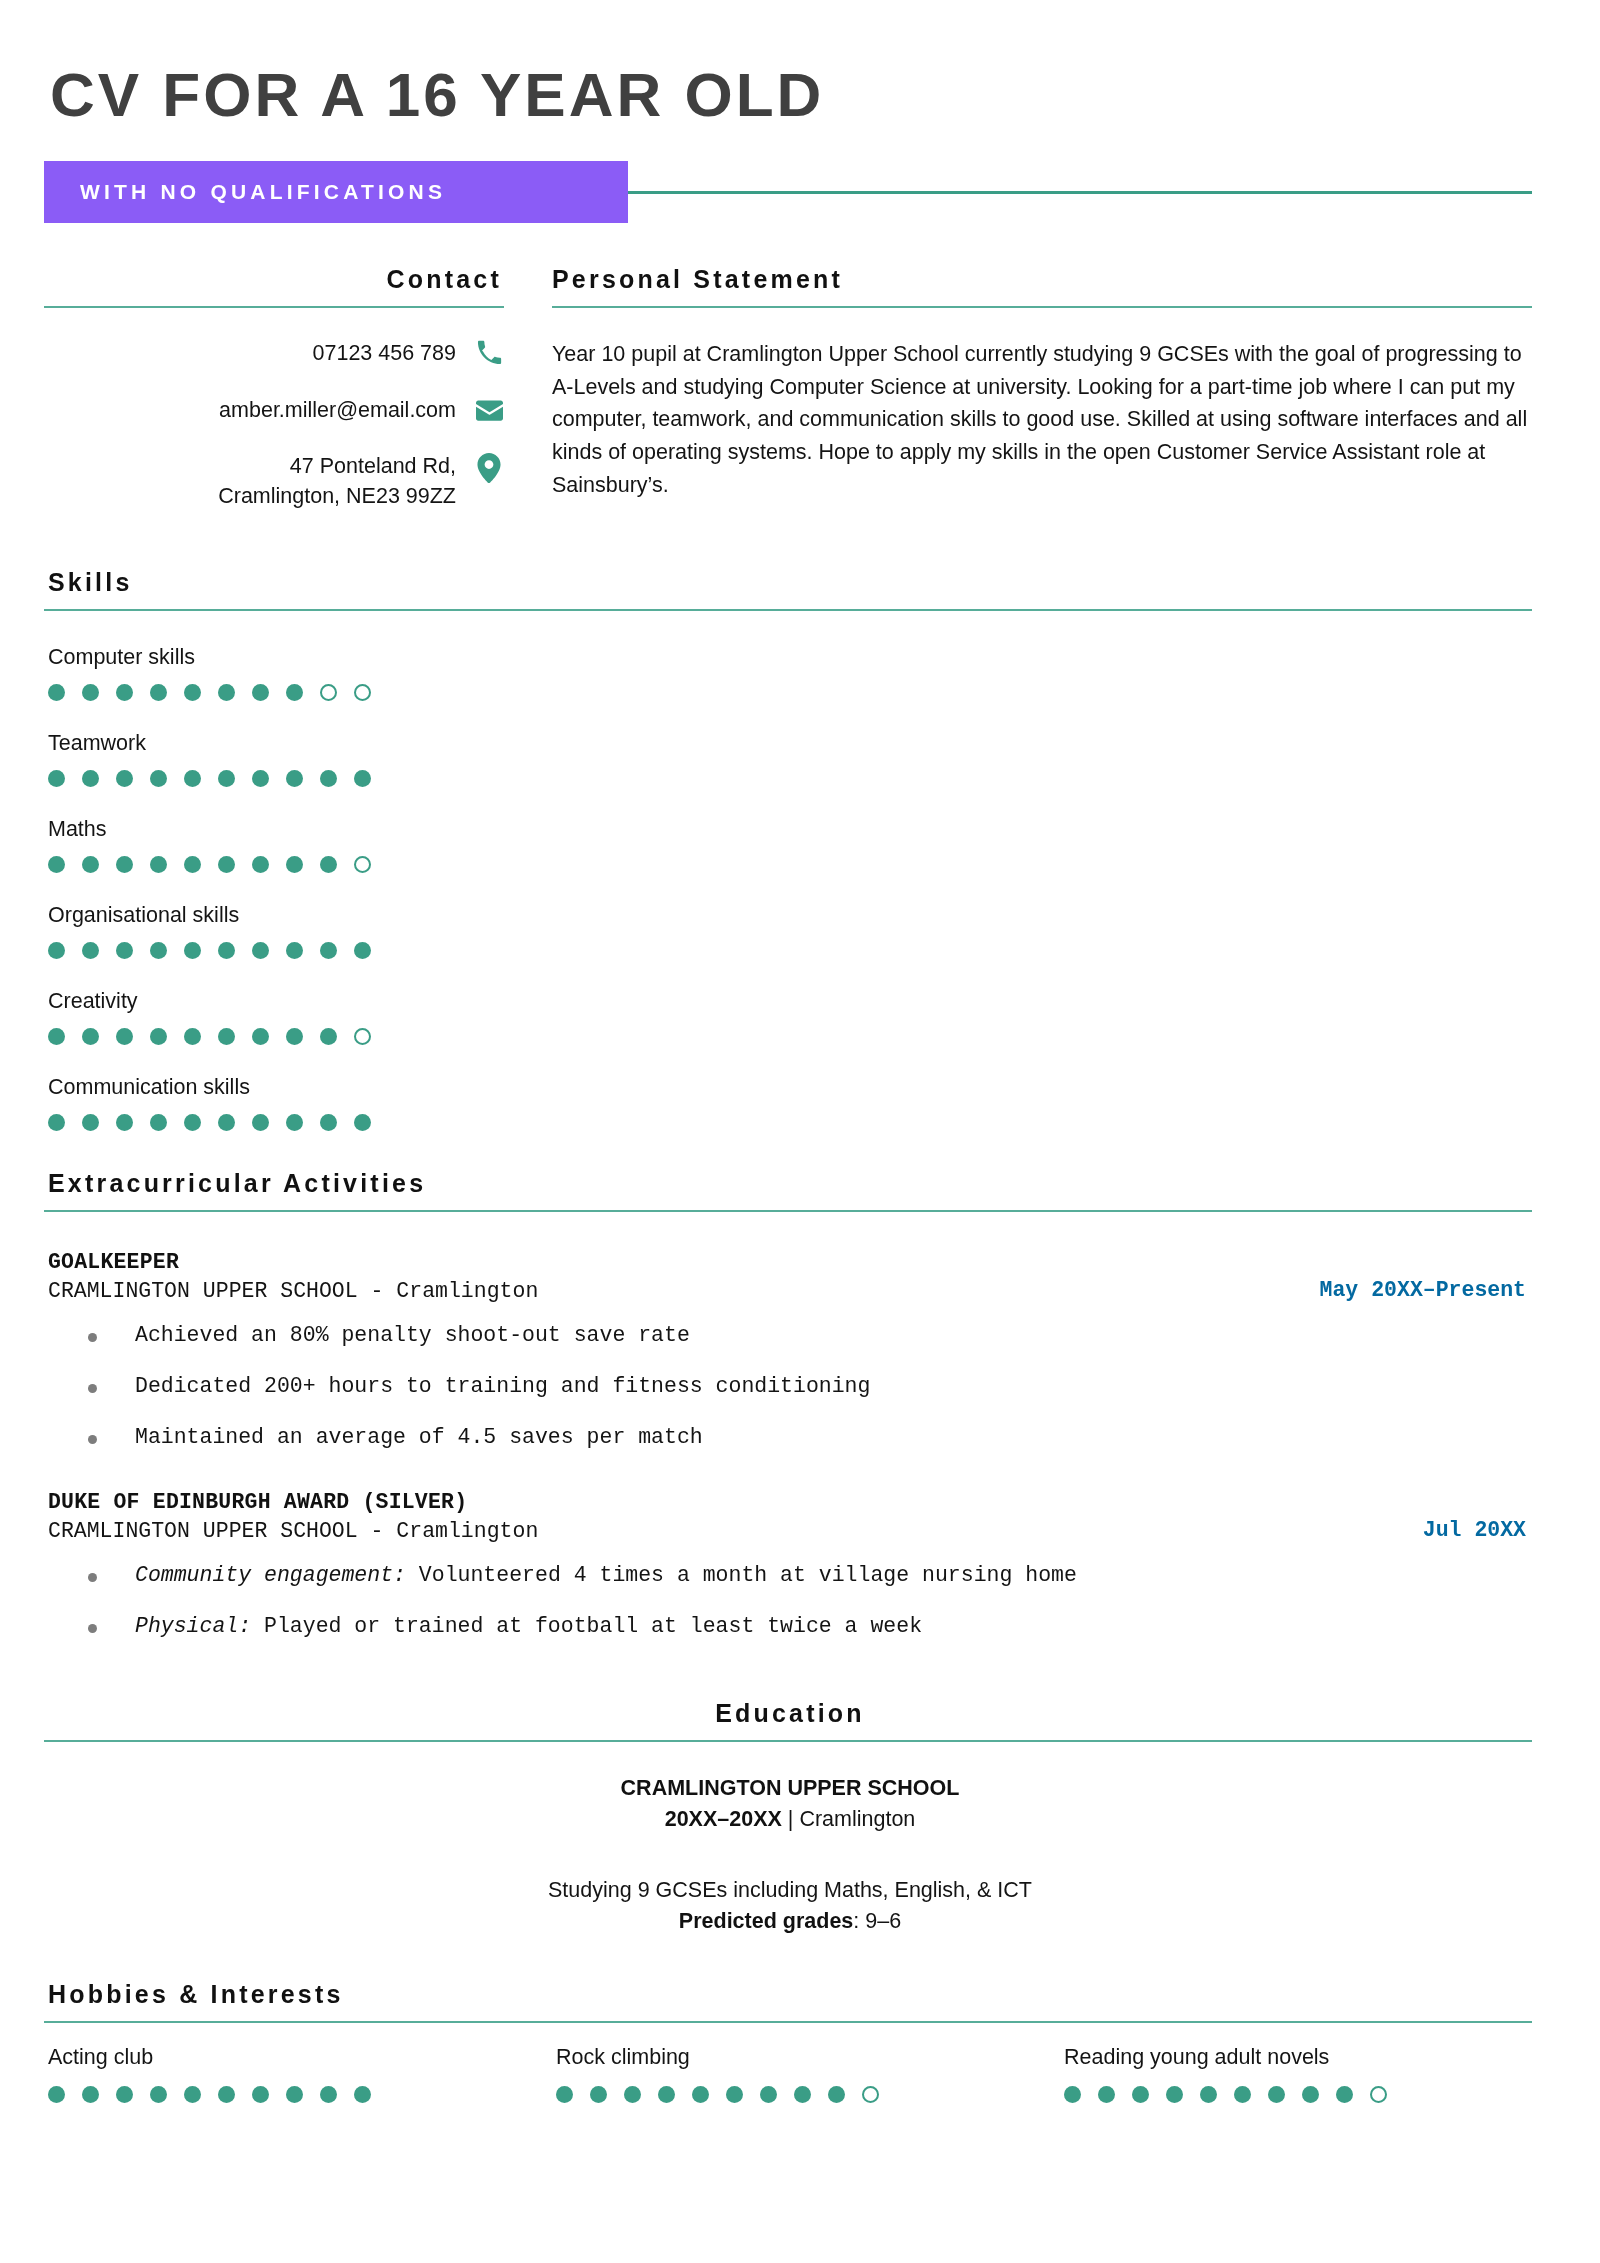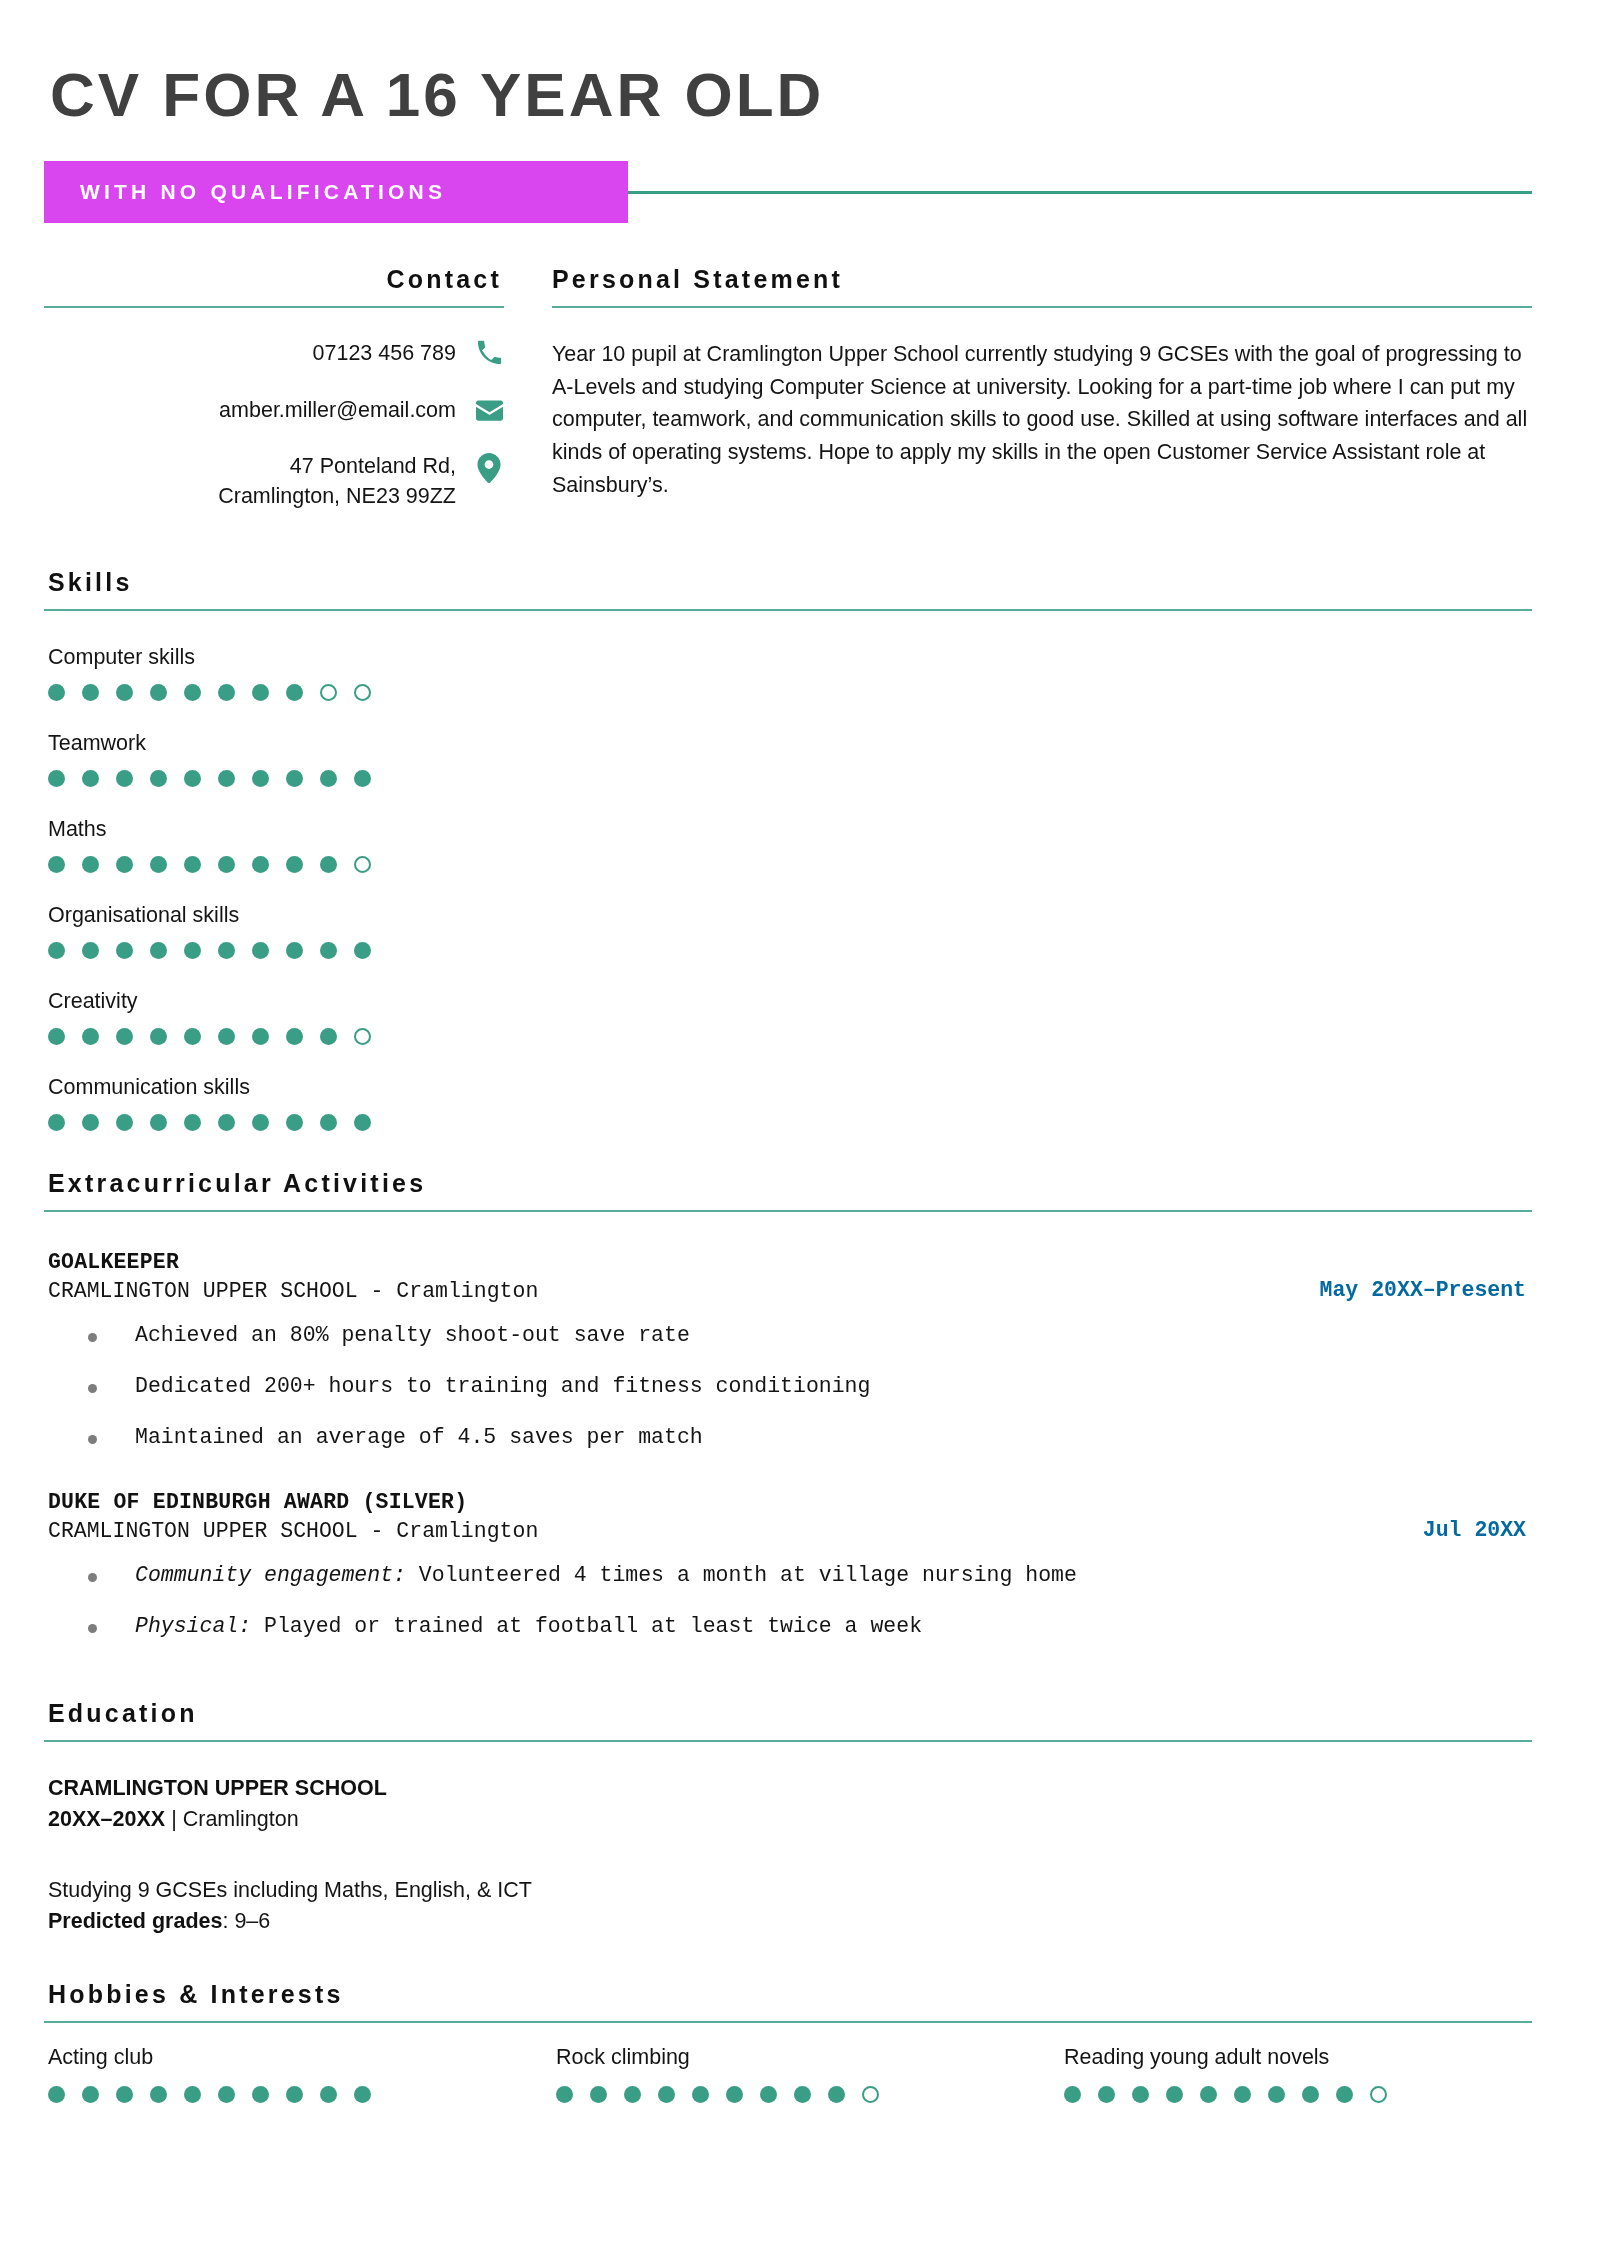--- a/index.html
+++ b/index.html
@@ -38,21 +38,21 @@
 
   .subtitle-row {
     display: flex;
     align-items: center;
     margin-top: 34px;
     position: relative;
     height: 62px;
   }
 
   .subtitle-band {
-    background: #d946ef;
+    background: #8b5cf6;
     color: #ffffff;
     font-size: 21px;
     font-weight: bold;
     letter-spacing: 4.2px;
     height: 62px;
     display: flex;
     align-items: center;
     padding: 0 34px 0 36px;
     width: 584px;
     flex: 0 0 584px;
@@ -475,21 +475,21 @@
             </div>
             <div class="bullet">
               <span class="bullet-dot"></span>
               <span><em>Physical:</em><span> Played or trained at football at least twice a week</span></span>
             </div>
           </div>
         </div>
       </div>
   </div>
 
-  <div class="section" style="margin-top:58px;">
+  <div class="section" style="margin-top:58px;text-align:center;">
     <div class="section-head">Education</div>
     <div class="section-rule"></div>
     <div class="edu-block">
       <div class="edu-school">CRAMLINGTON UPPER SCHOOL</div>
       <div class="edu-meta">
         <b>20XX–20XX</b><span> | </span><span>Cramlington</span>
       </div>
       <div class="edu-detail">Studying 9 GCSEs including Maths, English, &amp; ICT</div>
       <div class="edu-grades">
         <b>Predicted grades</b><span>: 9–6</span>

